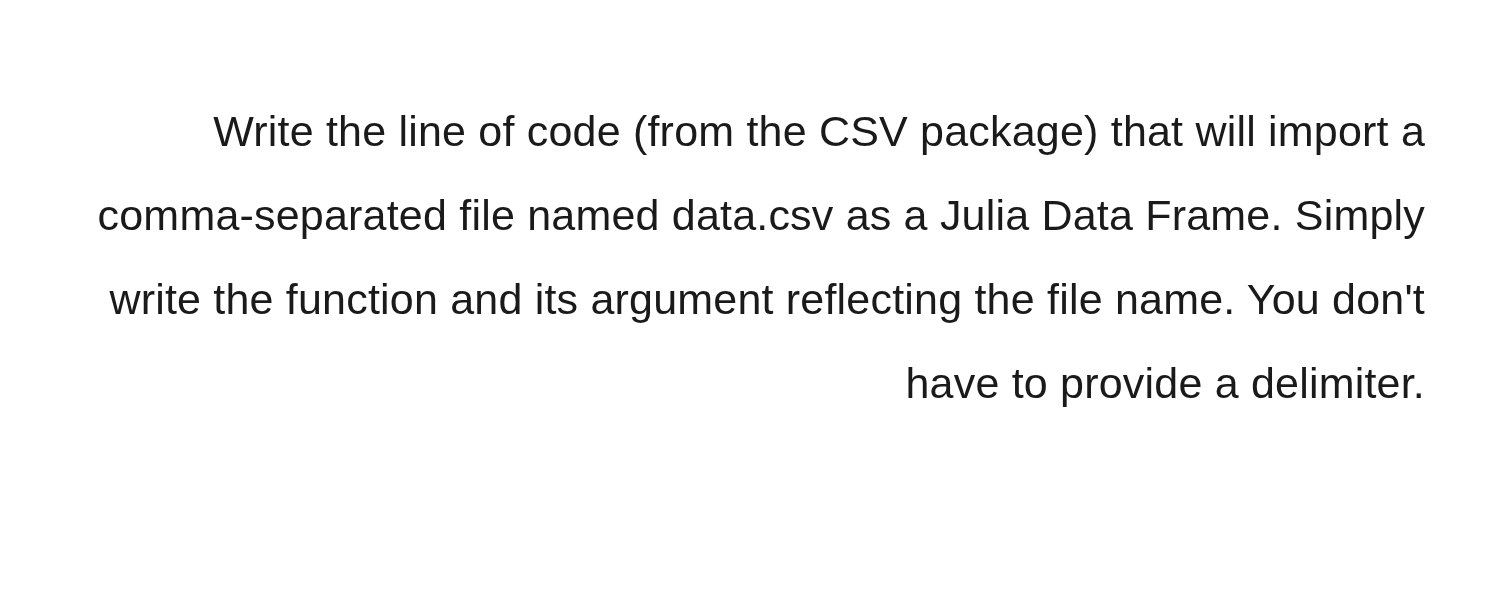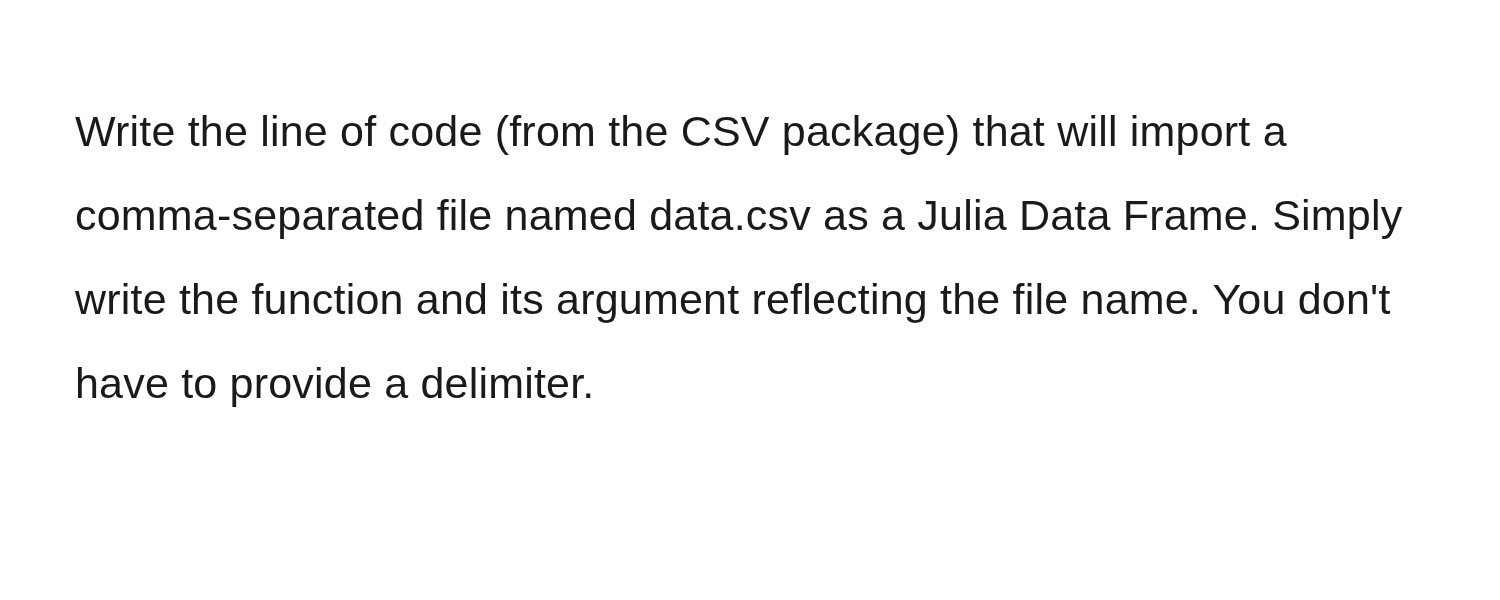--- a/index.html
+++ b/index.html
@@ -1,18 +1,19 @@
 <!DOCTYPE html>
 <html><head>
   <meta charset="utf-8">
   <style>
     * {
       margin: 0;
       padding: 0;
       box-sizing: border-box;
+      text-align: right;
     }
     body {
       width: 1500px;
       height: 600px;
       background: #ffffff;
       font-family: -apple-system, BlinkMacSystemFont, "Segoe UI", Helvetica, Arial, sans-serif;
       padding: 90px 75px;
       overflow: hidden;
     }
     .question-text {

